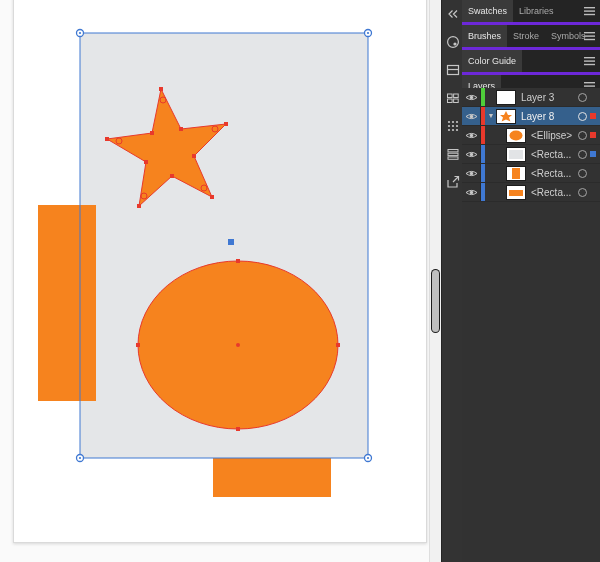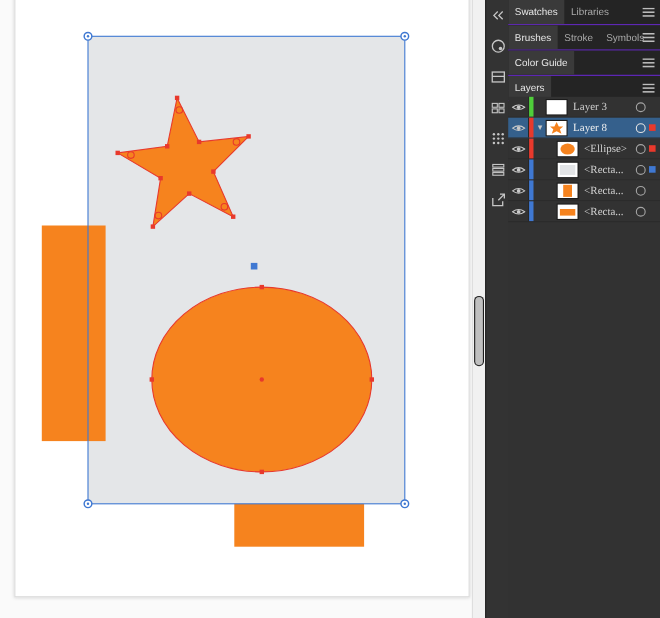--- a/index.html
+++ b/index.html
@@ -14,27 +14,27 @@
   
   .vscroll{position:absolute;left:429px;top:0;width:12px;height:562px;background:#f1f1f1;
            border-left:1px solid #dedede;}
   .vscroll .thumb{position:absolute;left:2px;top:270px;width:7px;height:62px;background:#bfbfbf;border-radius:4px;}
   
   .dock{position:absolute;left:441px;top:0;width:21px;height:562px;background:#333;
         border-left:1px solid #242424;border-right:1px solid #2a2a2a;}
   .dock .dicon{width:21px;height:28px;display:flex;align-items:center;justify-content:center;}
   
   .panels{position:absolute;left:462px;top:0;width:138px;height:562px;background:#323232;}
-  .tabbar{position:relative;height:22px;background:#242424;border-bottom:1px solid #6d28d9;
+  .tabbar{position:relative;height:22px;background:#242424;border-bottom:3px solid #6d28d9;
           display:flex;align-items:stretch;overflow:hidden;}
   .tab{font-size:9px;color:#a9a9a9;padding:0 6px;line-height:22px;white-space:nowrap;}
   .tab.active{background:#3a3a3a;color:#e6e6e6;}
   .menu-btn{position:absolute;right:4px;top:7px;width:12px;height:9px;}
   
-  .rows{position:absolute;left:0;top:88px;width:138px;font-family:Liberation Serif, serif;}
+  .rows{position:absolute;left:0;top:88px;width:138px;}
   .lrow{height:18px;display:flex;align-items:center;background:#323232;
         border-bottom:1px solid #2b2b2b;font-size:10px;color:#cfcfcf;}
   .eye{width:18px;height:100%;display:flex;align-items:center;justify-content:center;
        border-right:1px solid #272727;flex:none;}
   .cbar{width:4px;height:100%;flex:none;}
   .chev{width:12px;flex:none;text-align:center;font-size:7px;color:#c5c5c5;line-height:18px;}
   .sp12{width:12px;flex:none;}
   .sp22{width:22px;flex:none;}
   .thumb{width:18px;height:13px;background:#fff;flex:none;box-shadow:0 0 0 1px #1c1c1c;overflow:hidden;}
   .lname{margin-left:6px;white-space:nowrap;overflow:hidden;}

